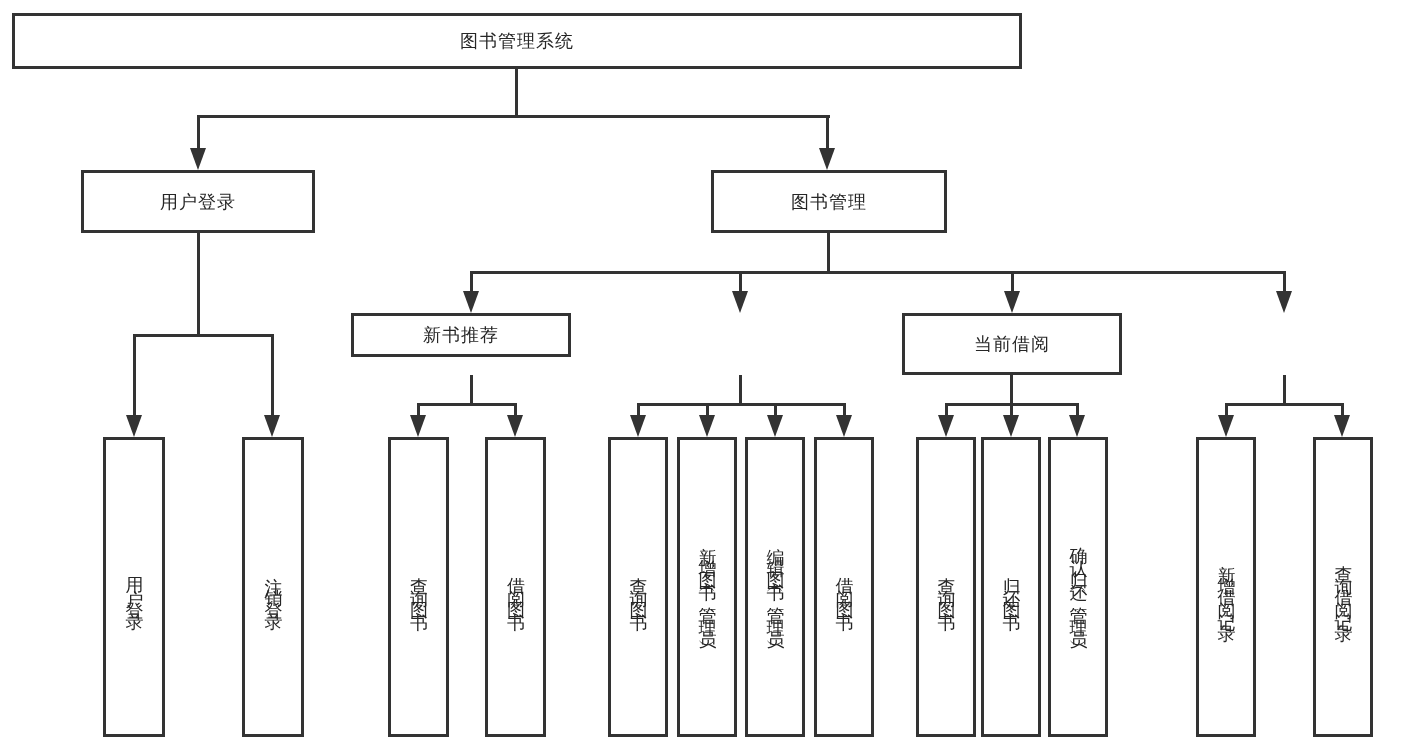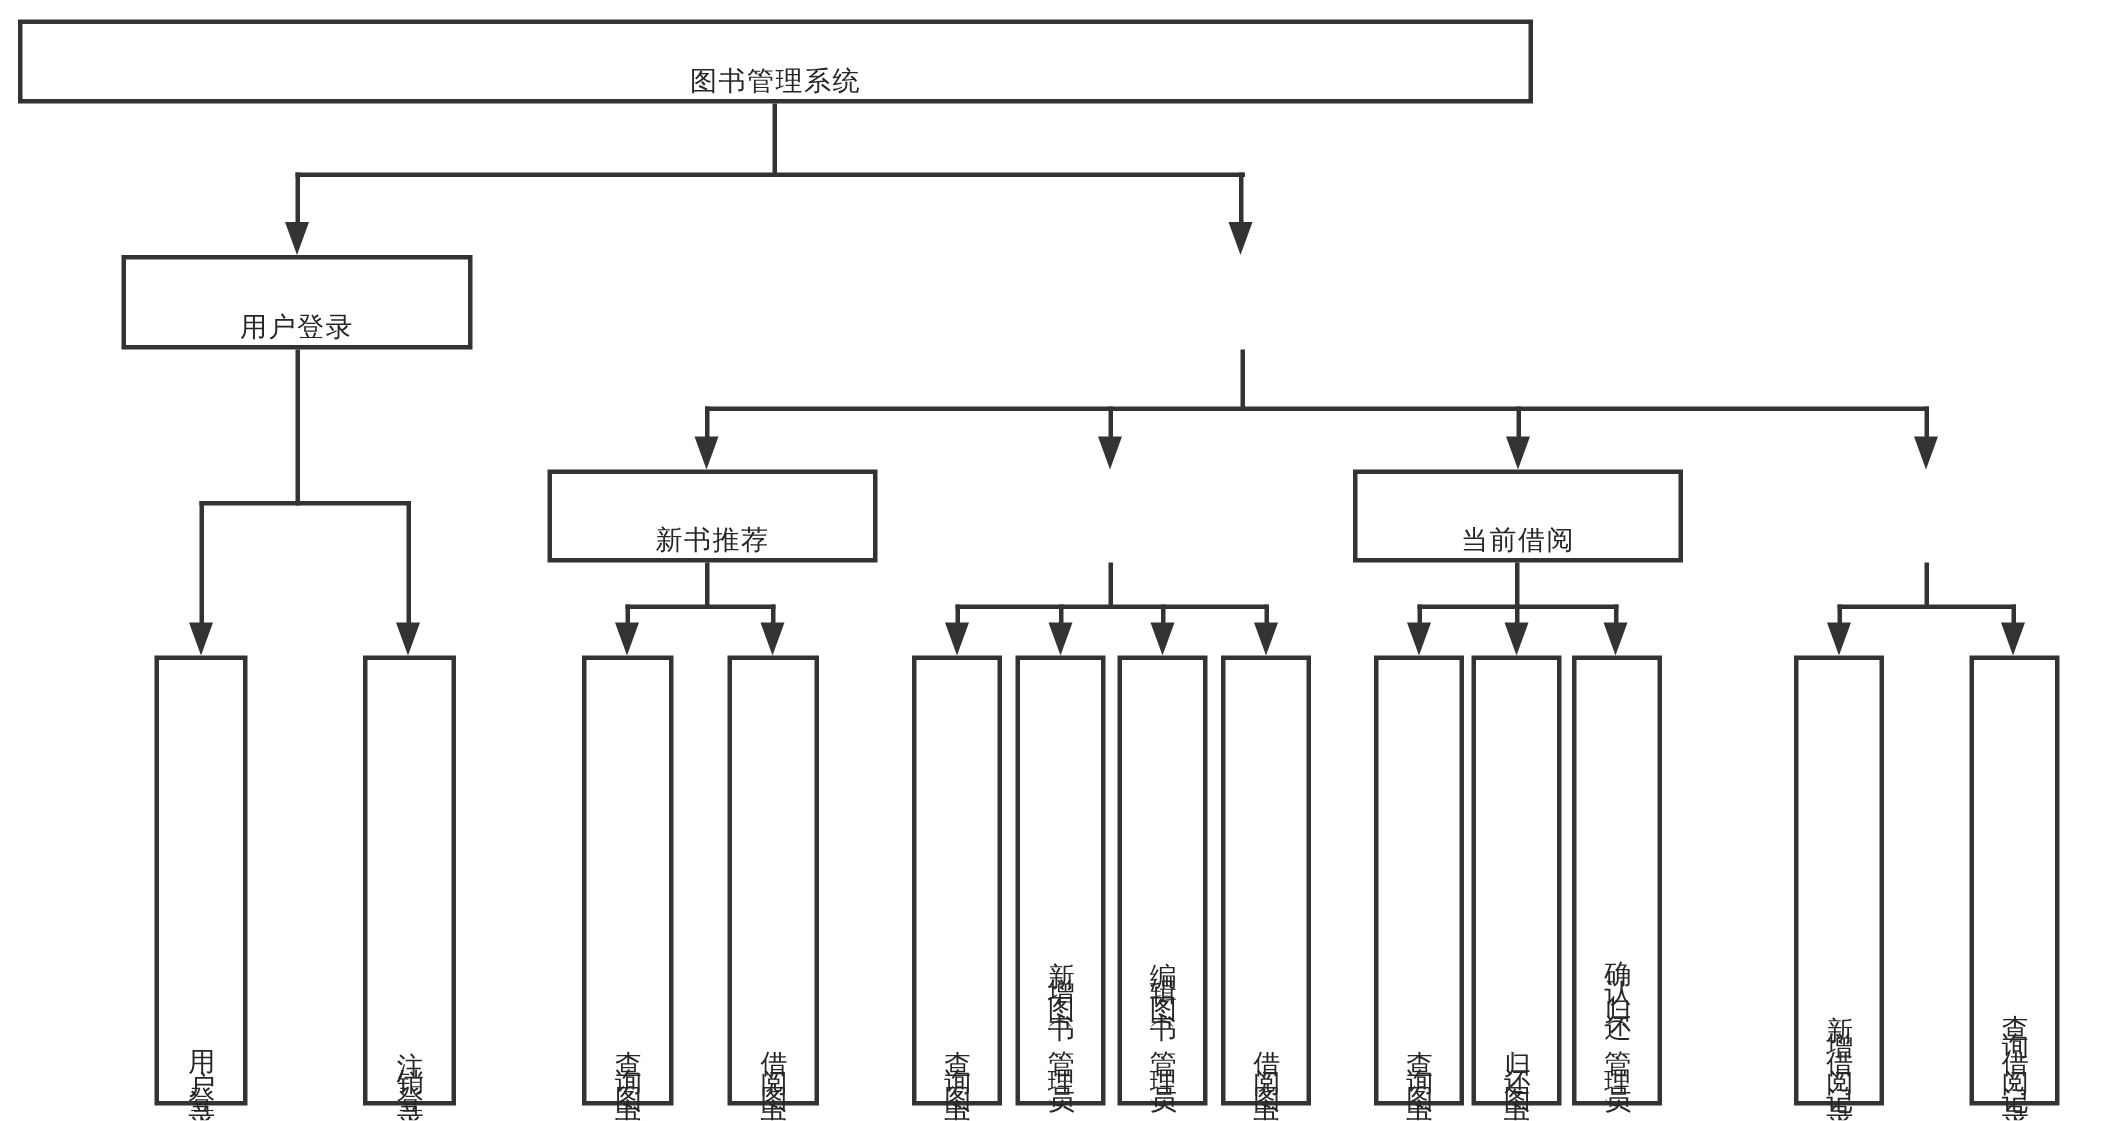--- a/index.html
+++ b/index.html
@@ -15,21 +15,21 @@
     font-family: "Liberation Sans", "DejaVu Sans", sans-serif;
     color: #262626;
     overflow: hidden;
   }
   .box {
     position: absolute;
     box-sizing: border-box;
     border: 3px solid #333333;
     background: #ffffff;
     display: flex;
-    align-items: flex-end;
+    align-items: center;
     justify-content: center;
     font-size: 18px;
     letter-spacing: 1px;
     color: #262626;
   }
   .vtext {
     writing-mode: vertical-rl;
     text-orientation: mixed;
     letter-spacing: 12px;
     line-height: 1.05;
@@ -81,21 +81,21 @@
   #c-h        { left: 470px;  top: 271px; width: 816px; height: 3px; }
   #c-s1       { left: 470px;  top: 271px; width: 3px;   height: 24px; }
   #c-s2       { left: 739px;  top: 271px; width: 3px;   height: 24px; }
   #c-s3       { left: 1011px; top: 271px; width: 3px;   height: 24px; }
   #c-s4       { left: 1283px; top: 271px; width: 3px;   height: 24px; }
   #c-ah1      { left: 463px;  top: 291px; }
   #c-ah2      { left: 732px;  top: 291px; }
   #c-ah3      { left: 1004px; top: 291px; }
   #c-ah4      { left: 1276px; top: 291px; }
   
-  #recommend-box      { left: 365px;  top: 313px; width: 220px; height: 62px; }
+  #recommend-box      { left: 351px;  top: 313px; width: 220px; height: 44px; }
   #borrow-box         { left: 630px;  top: 313px; width: 220px; height: 62px; }
   #current-box        { left: 902px;  top: 313px; width: 220px; height: 62px; }
   #records-box        { left: 1174px; top: 313px; width: 220px; height: 62px; }
   
   #d-stem  { left: 470px; top: 375px; width: 3px;   height: 30px; }
   #d-h     { left: 417px; top: 403px; width: 100px; height: 3px; }
   #d-s1    { left: 417px; top: 403px; width: 3px;   height: 15px; }
   #d-s2    { left: 514px; top: 403px; width: 3px;   height: 15px; }
   #d-ah1   { left: 410px; top: 415px; }
   #d-ah2   { left: 507px; top: 415px; }
@@ -154,20 +154,23 @@
   <div class="line" id="a-stem"></div>
   <div class="line" id="a-h"></div>
   <div class="line" id="a-s1"></div>
   <div class="line" id="a-s2"></div>
   <div class="arrowhead" id="a-ah1"></div>
   <div class="arrowhead" id="a-ah2"></div>
 
   <div class="box" id="user-login-box">
     <span>用户登录</span>
   </div>
+  <div class="box" id="book-mgmt-box">
+    <span>图书管理</span>
+  </div>
 
   <div class="line" id="b-stem"></div>
   <div class="line" id="b-h"></div>
   <div class="line" id="b-s1"></div>
   <div class="line" id="b-s2"></div>
   <div class="arrowhead" id="b-ah1"></div>
   <div class="arrowhead" id="b-ah2"></div>
 
   <div class="line" id="c-stem"></div>
   <div class="line" id="c-h"></div>

